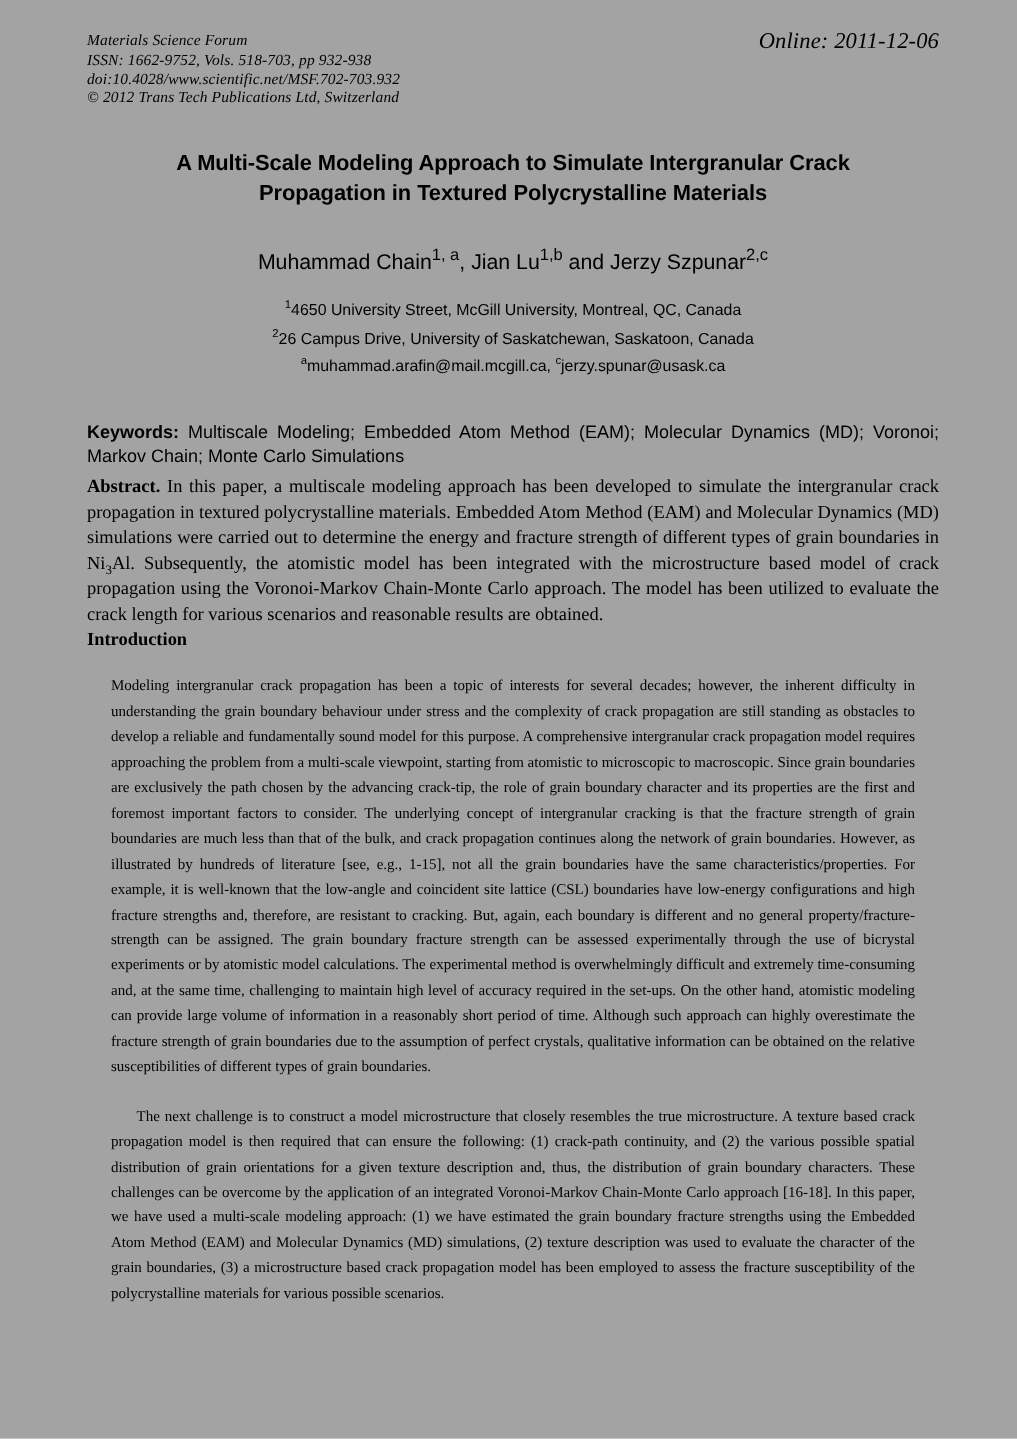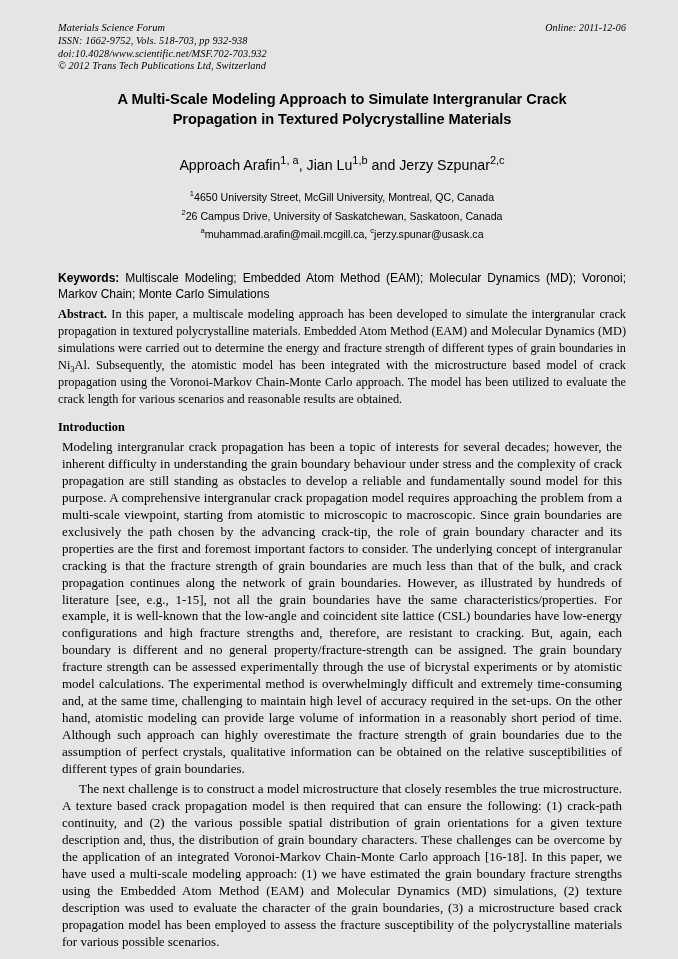--- a/index.html
+++ b/index.html
@@ -14,21 +14,21 @@
     overflow: hidden;
     font-family: "Liberation Serif", "DejaVu Serif", serif;
     color: #000000;
     -webkit-font-smoothing: antialiased;
   }
 
   .page {
     position: relative;
     width: 678px;
     height: 959px;
-    background: #e5e5e5;
+    background: #a3a3a3;
     box-sizing: border-box;
     padding: 22px 52px 0 58px;
   }
 
   
   .masthead {
     position: relative;
     font-family: "Liberation Serif", "DejaVu Serif", serif;
     font-style: italic;
     font-size: 10.3px;
@@ -38,27 +38,27 @@
   }
   .masthead .line {
     display: block;
     white-space: nowrap;
   }
   .masthead .online {
     position: absolute;
     top: 0;
     right: 0;
     font-style: italic;
-    font-size: 10px;
+    font-size: 15px;
     white-space: nowrap;
   }
 
   
   .title {
-    margin: 14px 28px 0 28px;
+    margin: 24px 28px 0 28px;
     text-align: center;
     font-family: "Liberation Sans", "DejaVu Sans", sans-serif;
     font-weight: bold;
     font-size: 14.6px;
     line-height: 19.5px;
     letter-spacing: -0.05px;
   }
 
   
   .authors {
@@ -113,34 +113,33 @@
     text-align: justify;
     text-justify: inter-word;
     hyphens: none;
   }
   .abstract .ab-label {
     font-weight: bold;
   }
 
   
   .section-heading {
-    margin-top: 11px;
     font-weight: bold;
     font-size: 12.3px;
     line-height: 16.6px;
     font-family: Liberation Serif, serif;
   }
 
   
   .body-par {
-    font-size: 13px;
+    font-size: 10px;
     line-height: 16.9px;
     text-align: justify;
     text-justify: inter-word;
-    margin: 4px;
+    margin: 16px;
     hyphens: none;
   }
   .body-par.indented {
     text-indent: 17px;
   }
 
   sub {
     font-size: 8.6px;
     vertical-align: sub;
     line-height: 0;
@@ -159,21 +158,21 @@
     <span class="online">Online: 2011-12-06</span>
   </div>
 
   <h1 class="title">
     <span>A Multi-Scale Modeling Approach to Simulate Intergranular Crack</span>
     <br>
     <span>Propagation in Textured Polycrystalline Materials</span>
   </h1>
 
   <div class="authors">
-    <span><span>Approach Arafin</span><sup>1, a</sup></span><span>, </span><span><span>Jian Lu</span><sup>1,b</sup></span><span> and </span><span><span>Jerzy Szpunar</span><sup>2,c</sup></span>
+    <span><span>Muhammad Chain</span><sup>1, a</sup></span><span>, </span><span><span>Jian Lu</span><sup>1,b</sup></span><span> and </span><span><span>Jerzy Szpunar</span><sup>2,c</sup></span>
   </div>
 
   <div class="affiliations">
     <span class="aff-line"><sup>1</sup><span>4650 University Street, McGill University, Montreal, QC, Canada</span></span>
     <span class="aff-line"><sup>2</sup><span>26 Campus Drive, University of Saskatchewan, Saskatoon, Canada</span></span>
     <span class="aff-line"><sup>a</sup><span>muhammad.arafin@mail.mcgill.ca, </span><sup>c</sup><span>jerzy.spunar@usask.ca</span></span>
   </div>
 
   <div class="keywords"><span class="kw-label">Keywords:</span><span> Multiscale Modeling; Embedded Atom Method (EAM); Molecular Dynamics (MD); Voronoi; Markov Chain; Monte Carlo Simulations</span></div>
 

